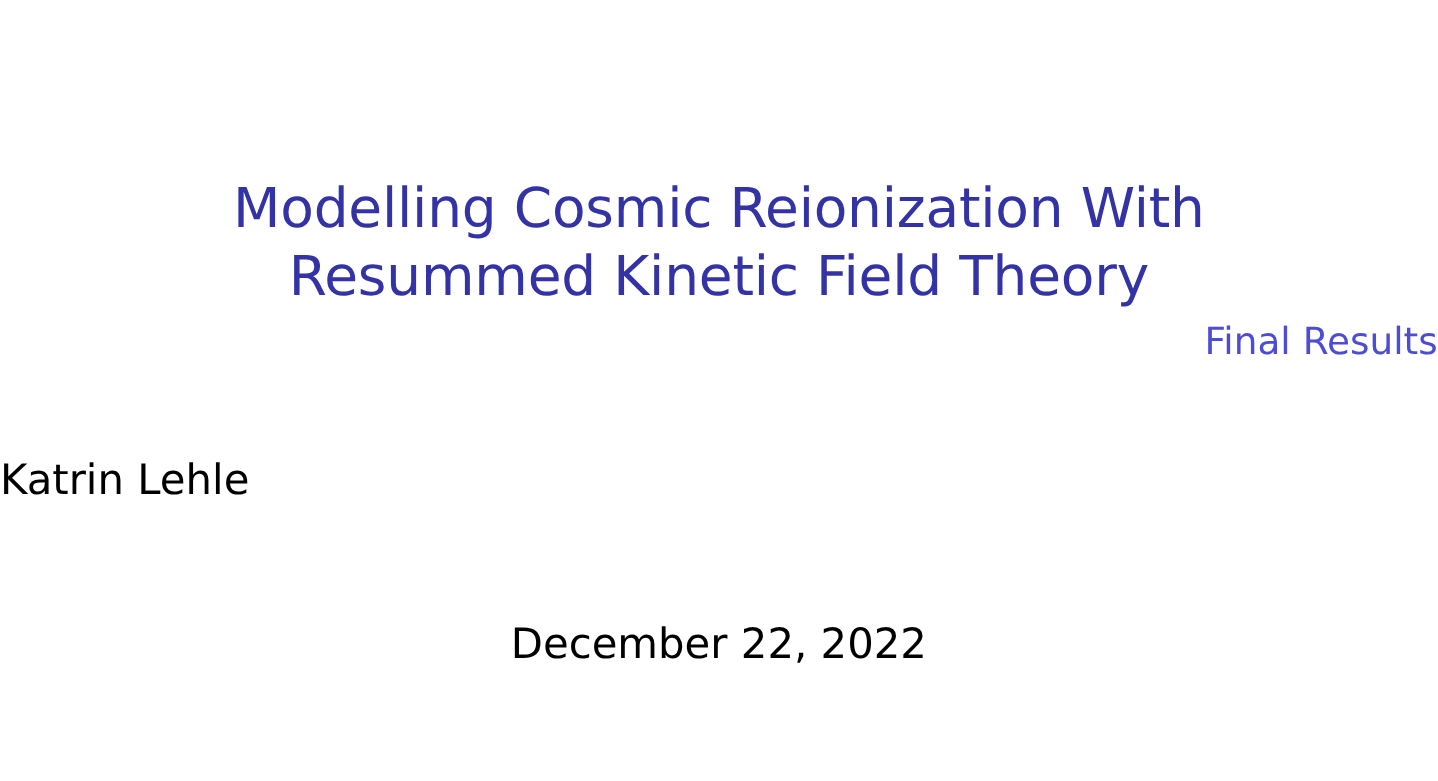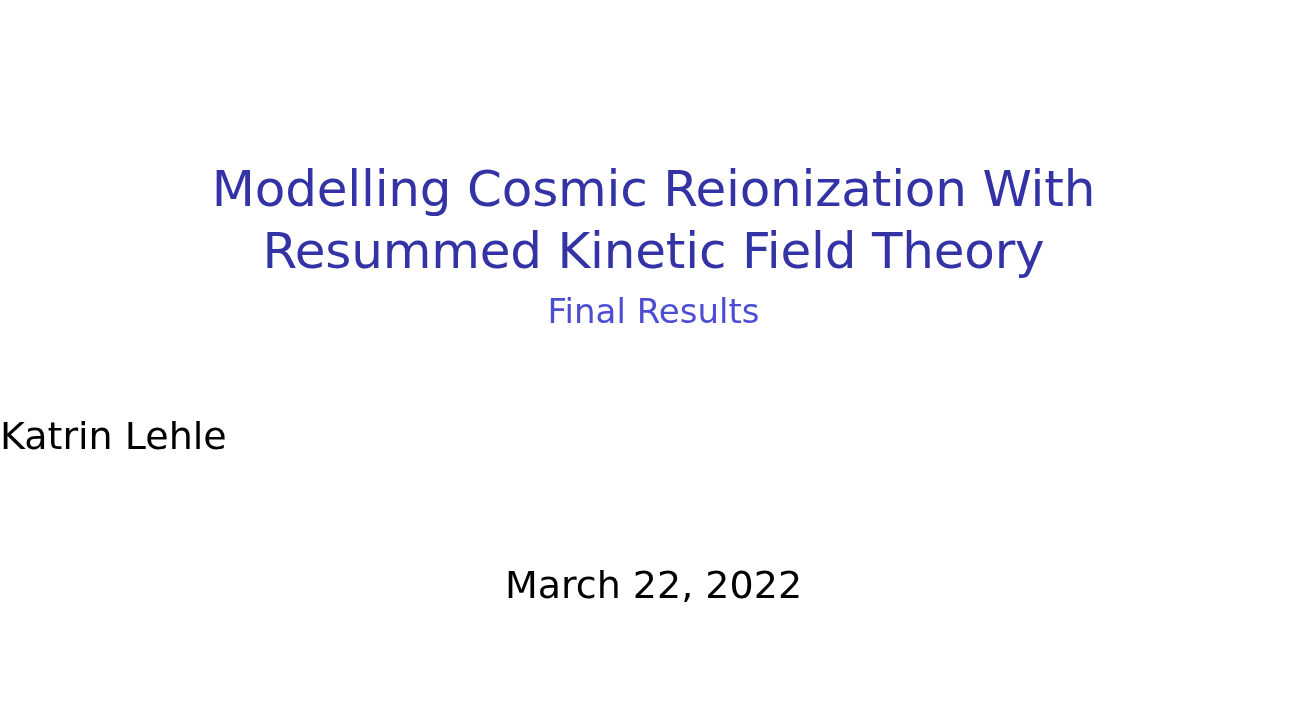--- a/index.html
+++ b/index.html
@@ -38,20 +38,21 @@
     padding: 0 70px;
     font-weight: 400;
   }
 
   .subtitle {
     margin-top: 8px;
     font-size: 34px;
     line-height: 42px;
     color: #4d4dd4;
     font-weight: 400;
+    text-align: right;
   }
 
   .author {
     position: absolute;
     left: 0;
     right: 0;
     top: 413px;
     font-size: 38px;
     line-height: 46px;
     color: #000000;
@@ -75,15 +76,15 @@
 
 <div class="slide">
 
   <div class="titleblock">
     <div class="title">Modelling Cosmic Reionization With Resummed Kinetic Field Theory</div>
     <div class="subtitle">Final Results</div>
   </div>
 
   <div class="author">Katrin Lehle</div>
 
-  <div class="date">March 22, 2022</div>
+  <div class="date">December 22, 2022</div>
 
 </div>
 
 </body></html>

